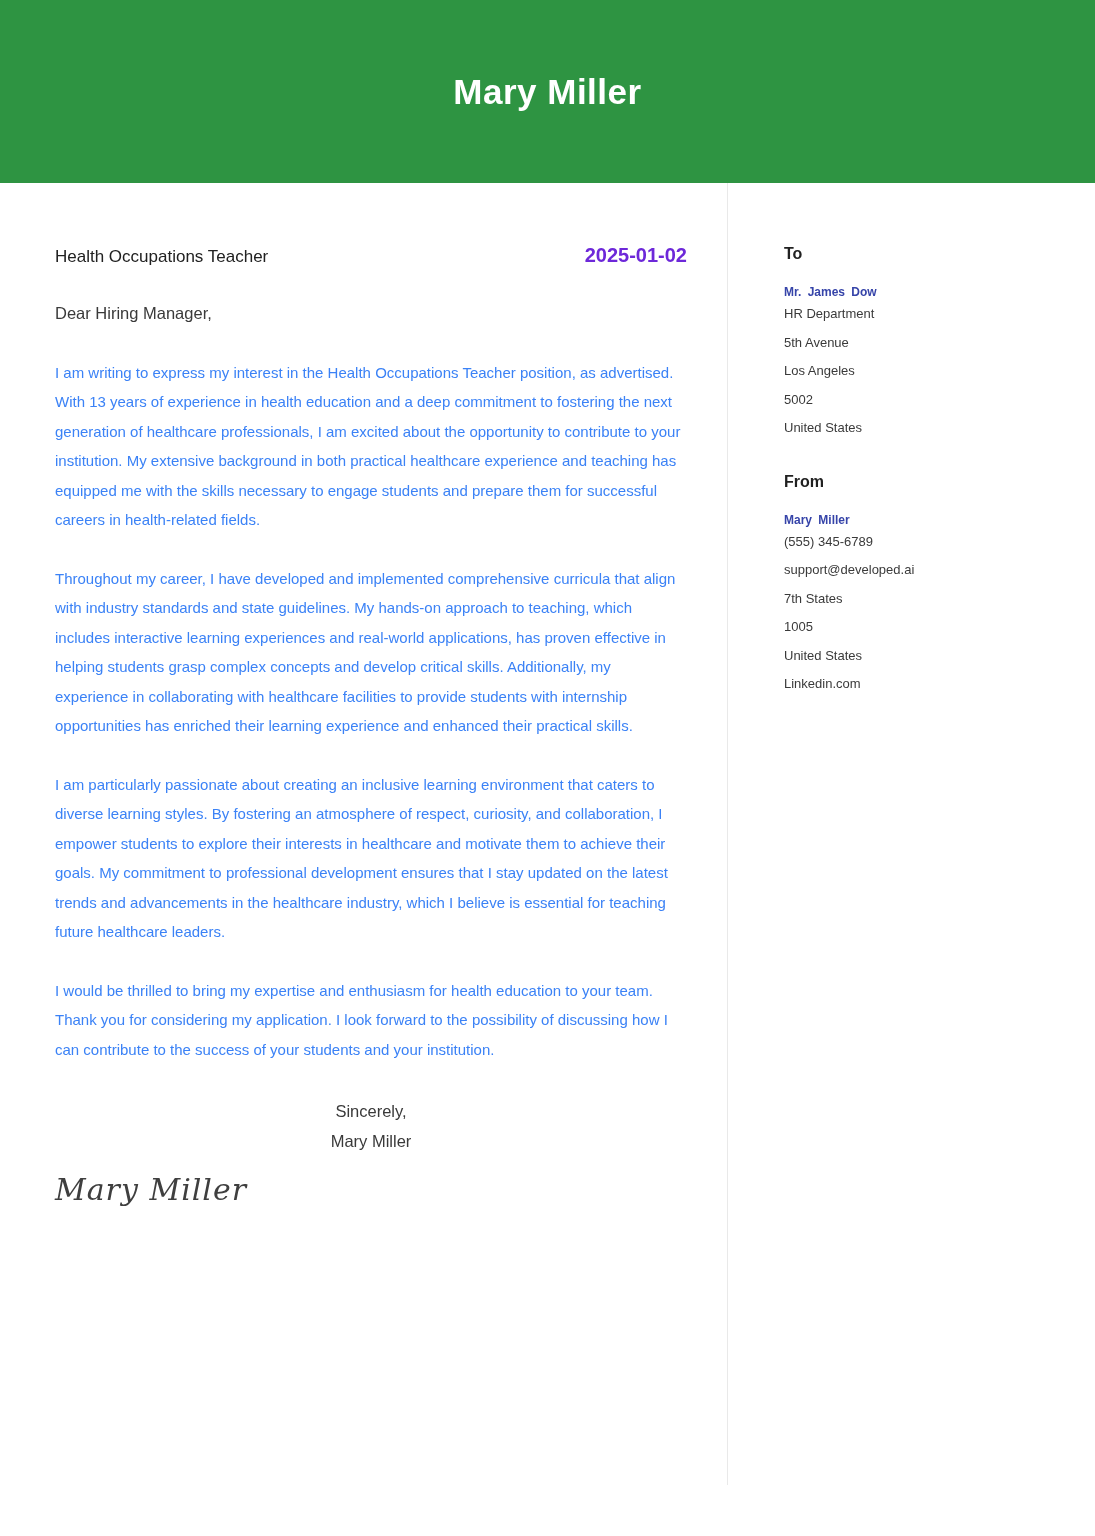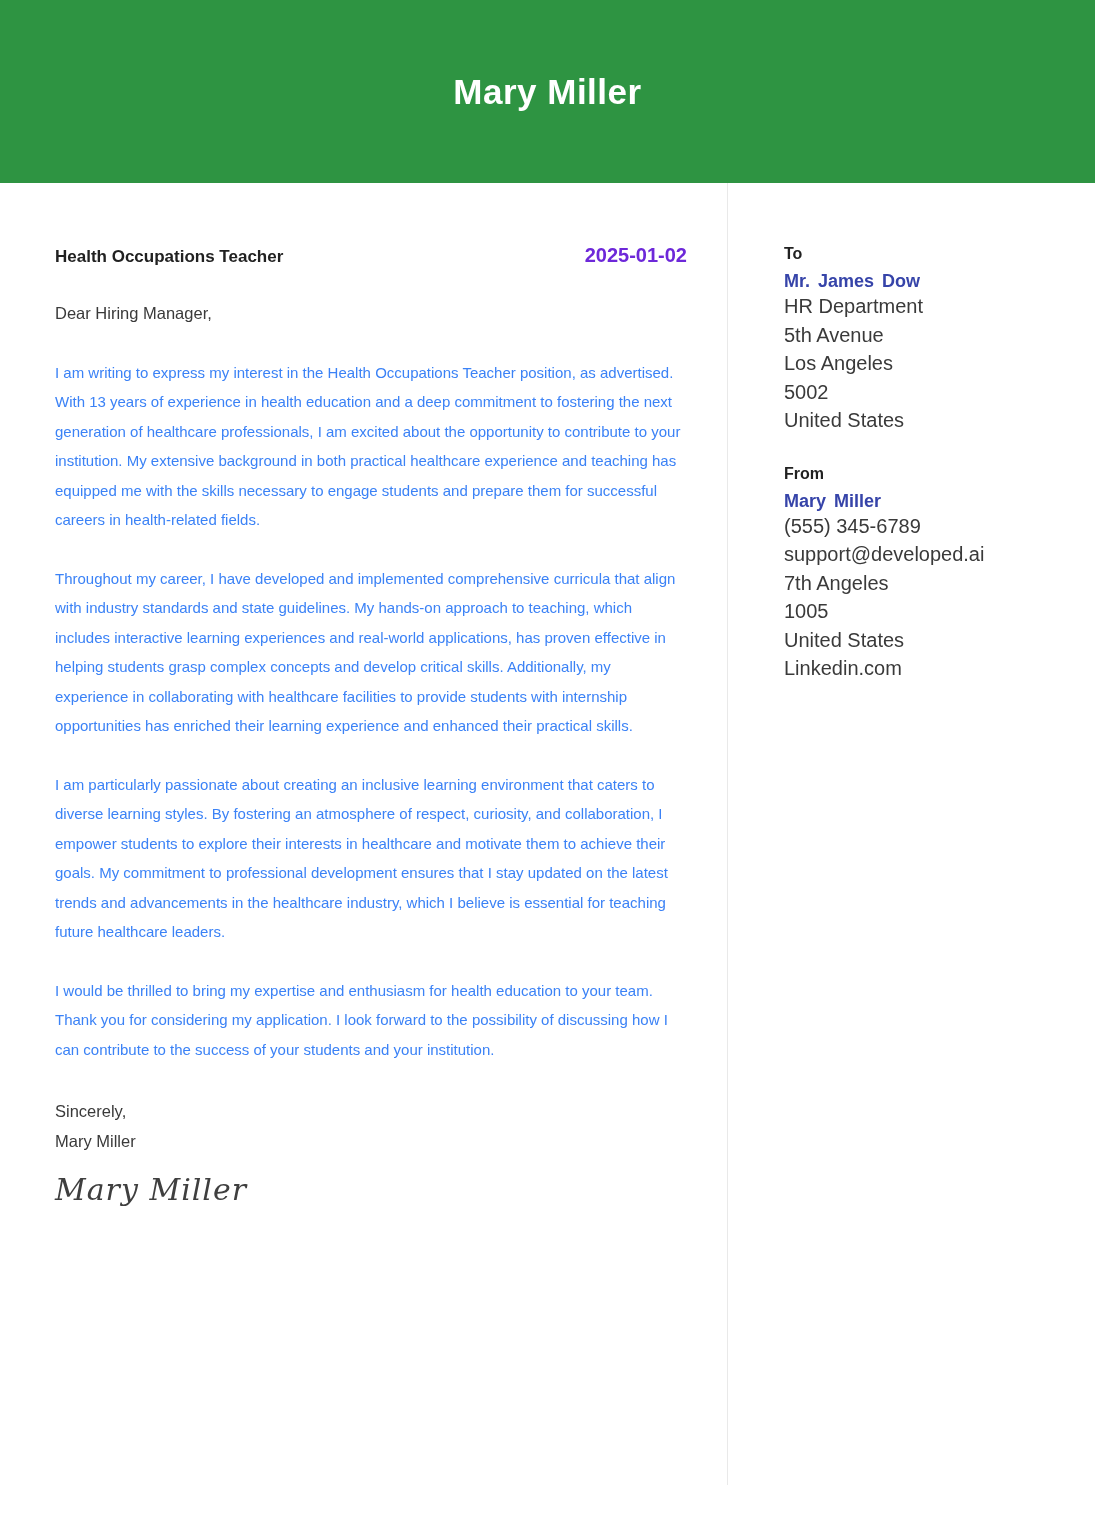--- a/index.html
+++ b/index.html
@@ -39,21 +39,21 @@
     flex: 1;
     padding: 62px 20px 0 56px;
   }
   .title-row {
     display: flex;
     justify-content: space-between;
     align-items: baseline;
   }
   .job-title {
     font-size: 17px;
-    font-weight: bold;
+    font-weight: normal;
     color: #212121;
   }
   .letter-date {
     font-size: 20px;
     font-weight: bold;
     color: #6d28d9;
   }
   .salutation {
     margin-top: 32px;
     font-size: 16.5px;
@@ -62,46 +62,47 @@
   .para {
     margin-top: 29px;
     font-size: 15px;
     line-height: 29.5px;
     color: #3b82f6;
   }
   .closing-block {
     margin-top: 33px;
     font-size: 16.5px;
     line-height: 29.5px;
+    text-align: center;
   }
   .signature {
     margin-top: 16px;
     font-family: "DejaVu Serif", serif;
     font-style: italic;
     font-size: 30px;
     color: #3f3f3f;
     letter-spacing: 1px;
   }
   .section-label {
     font-size: 16px;
     font-weight: bold;
     color: #212121;
   }
   .contact-name {
     display: inline-block;
-    margin-top: 8px;
-    font-size: 18px;
+    margin-top: 22px;
+    font-size: 12px;
     font-weight: bold;
     color: #3644a9;
     text-decoration: none;
     cursor: pointer;
     word-spacing: 3px;
   }
   .contact-lines {
-    font-size: 20px;
+    font-size: 13px;
     line-height: 28.5px;
     color: #3a3a3a;
   }
   .from-section { margin-top: 30px; }
 </style>
 </head>
 <body>
 
 <div class="header-banner">
   <div class="page-title">Mary Miller</div>
@@ -145,21 +146,21 @@
         <div>United States</div>
       </div>
     </div>
 
     <div class="from-section">
       <div class="section-label">From</div>
       <a class="contact-name">Mary Miller</a>
       <div class="contact-lines">
         <div>(555) 345-6789</div>
         <div>support@developed.ai</div>
-        <div>7th Angeles</div>
+        <div>7th States</div>
         <div>1005</div>
         <div>United States</div>
         <div>Linkedin.com</div>
       </div>
     </div>
 
   </div>
 </div>
 
 </body></html>

